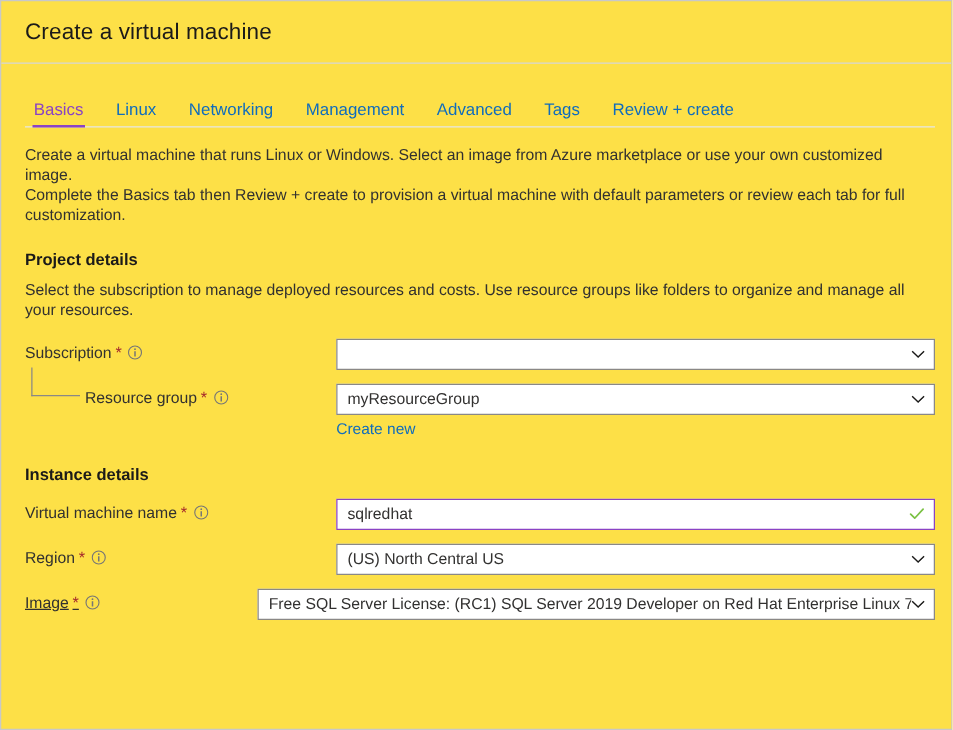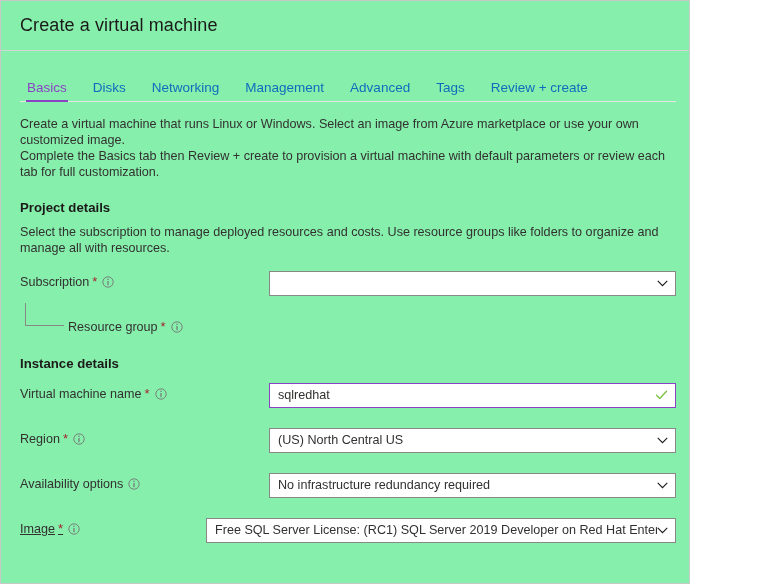--- a/index.html
+++ b/index.html
@@ -7,25 +7,25 @@
     padding: 0;
     background: #ffffff;
   }
   body {
     font-family: "Liberation Sans", sans-serif;
     color: #201f1e;
     -webkit-font-smoothing: antialiased;
   }
   #app {
     position: relative;
-    width: 690px;
+    width: 762px;
     height: 584px;
     box-sizing: border-box;
     border: 1px solid #c8c8c8;
-    background: #86efac;
+    background: #fde047;
     overflow: hidden;
   }
 
   
   .titlebar {
     height: 50px;
     box-sizing: border-box;
     border-bottom: 1px solid #d6d6d6;
     display: flex;
     align-items: center;
@@ -112,21 +112,21 @@
     max-width: 712px;
   }
 
   
   .form {
     margin-top: 14px;
   }
   .row {
     display: flex;
     align-items: flex-start;
-    margin-bottom: 20px;
+    margin-bottom: 11px;
     position: relative;
   }
   .label-cell {
     width: 249px;
     flex: 0 0 249px;
     padding-top: 4px;
     font-size: 12.6px;
     color: #323130;
     display: flex;
     align-items: center;
@@ -235,21 +235,21 @@
 
   <div class="titlebar">
     <div class="title">Create a virtual machine</div>
   </div>
 
   <div class="tabs">
     <div class="tab active">
       <span>Basics</span>
     </div>
     <div class="tab">
-      <span>Disks</span>
+      <span>Linux</span>
     </div>
     <div class="tab">
       <span>Networking</span>
     </div>
     <div class="tab">
       <span>Management</span>
     </div>
     <div class="tab">
       <span>Advanced</span>
     </div>
@@ -262,21 +262,21 @@
   </div>
 
   <div class="content">
 
     <div class="intro">
       <p>Create a virtual machine that runs Linux or Windows. Select an image from Azure marketplace or use your own customized image.</p>
       <p>Complete the Basics tab then Review + create to provision a virtual machine with default parameters or review each tab for full customization.</p>
     </div>
 
     <div class="section-title">Project details</div>
-    <div class="section-desc">Select the subscription to manage deployed resources and costs. Use resource groups like folders to organize and manage all with resources.</div>
+    <div class="section-desc">Select the subscription to manage deployed resources and costs. Use resource groups like folders to organize and manage all your resources.</div>
 
     <div class="form">
 
       <div class="row">
         <div class="label-cell">
           <span>Subscription</span>
           <span class="req">*</span>
           <span class="info-icon">
             <svg viewBox="0 0 12 12" width="12" height="12">
               <circle cx="6" cy="6" r="5.2" fill="none" stroke="currentColor" stroke-width="0.9"></circle>
@@ -303,20 +303,33 @@
           <span>Resource group</span>
           <span class="req">*</span>
           <span class="info-icon">
             <svg viewBox="0 0 12 12" width="12" height="12">
               <circle cx="6" cy="6" r="5.2" fill="none" stroke="currentColor" stroke-width="0.9"></circle>
               <circle cx="6" cy="3.3" r="0.72" fill="currentColor"></circle>
               <rect x="5.4" y="5" width="1.2" height="4.2" fill="currentColor"></rect>
             </svg>
           </span>
         </div>
+        <div class="field-cell">
+          <div class="control">
+            <span class="value">myResourceGroup</span>
+            <span class="chevron">
+              <svg viewBox="0 0 12 12" width="13" height="13">
+                <path d="M1.6 4.1 L6 8.4 L10.4 4.1" fill="none" stroke="currentColor" stroke-width="1.05"></path>
+              </svg>
+            </span>
+          </div>
+          <div class="create-new">
+            <a class="link">Create new</a>
+          </div>
+        </div>
       </div>
 
     </div>
 
     <div class="section-title" style="margin-top:22px;">Instance details</div>
 
     <div class="form" style="margin-top:12px;">
 
       <div class="row">
         <div class="label-cell">
@@ -359,42 +372,20 @@
             <span class="value">(US) North Central US</span>
             <span class="chevron">
               <svg viewBox="0 0 12 12" width="13" height="13">
                 <path d="M1.6 4.1 L6 8.4 L10.4 4.1" fill="none" stroke="currentColor" stroke-width="1.05"></path>
               </svg>
             </span>
           </div>
         </div>
       </div>
 
-      <div class="row">
-        <div class="label-cell">
-          <span>Availability options</span>
-          <span class="info-icon">
-            <svg viewBox="0 0 12 12" width="12" height="12">
-              <circle cx="6" cy="6" r="5.2" fill="none" stroke="currentColor" stroke-width="0.9"></circle>
-              <circle cx="6" cy="3.3" r="0.72" fill="currentColor"></circle>
-              <rect x="5.4" y="5" width="1.2" height="4.2" fill="currentColor"></rect>
-            </svg>
-          </span>
-        </div>
-        <div class="field-cell">
-          <div class="control">
-            <span class="value">No infrastructure redundancy required</span>
-            <span class="chevron">
-              <svg viewBox="0 0 12 12" width="13" height="13">
-                <path d="M1.6 4.1 L6 8.4 L10.4 4.1" fill="none" stroke="currentColor" stroke-width="1.05"></path>
-              </svg>
-            </span>
-          </div>
-        </div>
-      </div>
 
       <div class="row wide image-row">
         <div class="label-cell">
           <span>Image</span>
           <span class="req">*</span>
           <span class="info-icon">
             <svg viewBox="0 0 12 12" width="12" height="12">
               <circle cx="6" cy="6" r="5.2" fill="none" stroke="currentColor" stroke-width="0.9"></circle>
               <circle cx="6" cy="3.3" r="0.72" fill="currentColor"></circle>
               <rect x="5.4" y="5" width="1.2" height="4.2" fill="currentColor"></rect>

